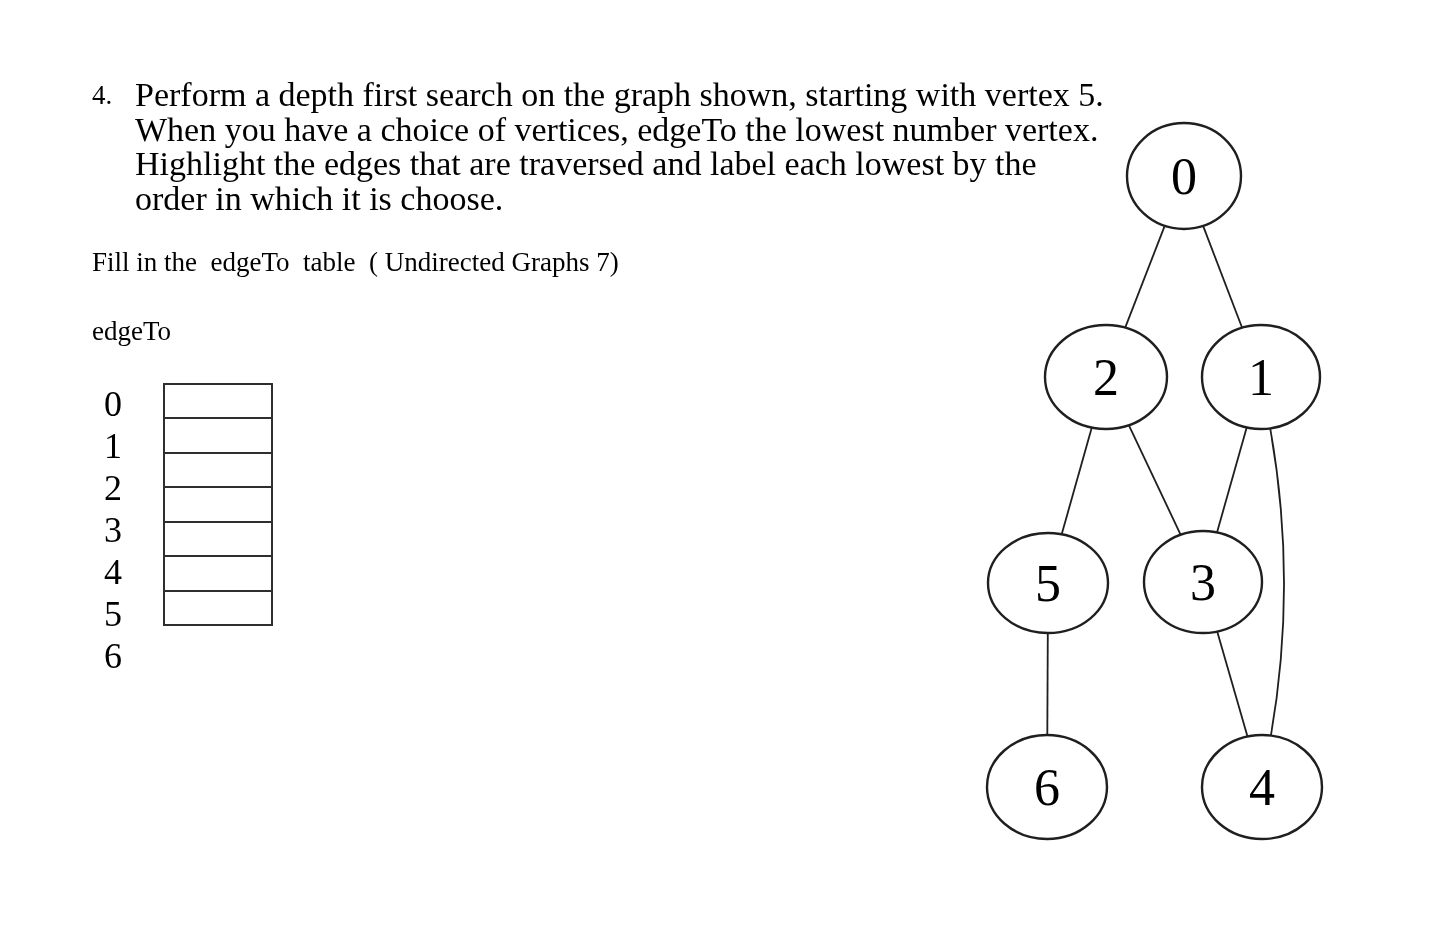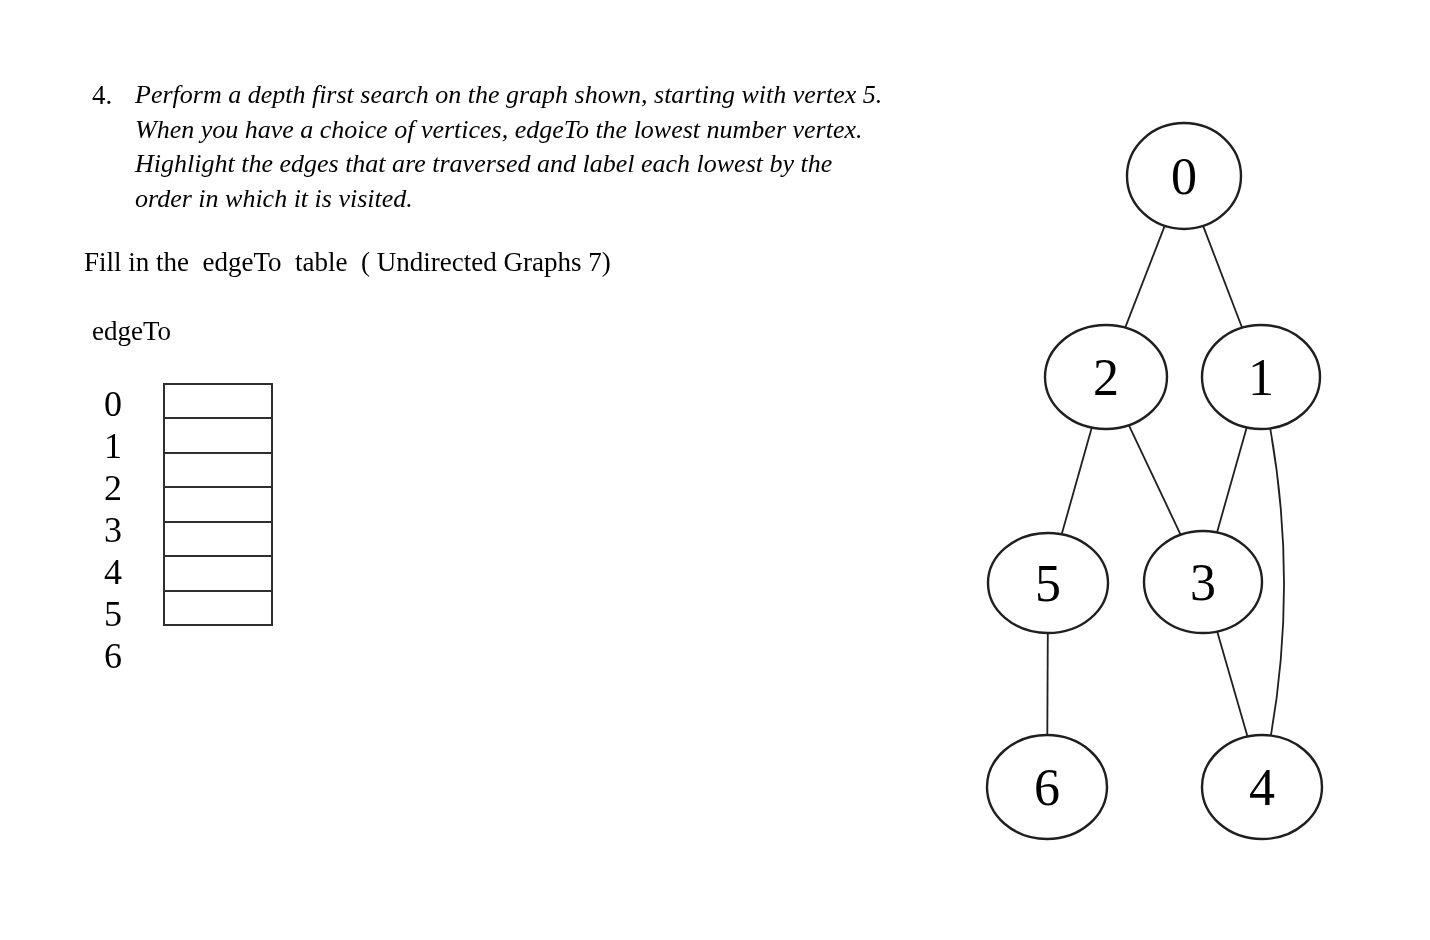--- a/index.html
+++ b/index.html
@@ -8,25 +8,25 @@
     background: #ffffff;
     font-family: "Liberation Serif", serif;
     color: #000000;
     overflow: hidden;
   }
   .page { position: relative; width: 1430px; height: 940px; background: #ffffff; }
 
   
   .question { position: absolute; left: 92px; top: 78px; display: flex; }
   .qnum { width: 43px; font-size: 27px; line-height: 34.6px; }
-  .qlines { font-size: 26px; line-height: 34.6px; font-style: italic; }
+  .qlines { font-size: 34px; line-height: 34.6px; }
   .qline { white-space: pre; }
 
   .fill-line {
-    position: absolute; left: 84px; top: 245px;
+    position: absolute; left: 92px; top: 245px;
     font-size: 27px; line-height: 34.6px; white-space: pre;
   }
   .edgeto-title {
     position: absolute; left: 92px; top: 314px;
     font-size: 27px; line-height: 34.6px;
   }
 
   
   .row-labels {
     position: absolute; left: 96px; top: 383px;
@@ -62,21 +62,21 @@
 <body>
 
 <div class="page">
 
   <div class="question">
     <div class="qnum">4.</div>
     <div class="qlines">
       <div class="qline">Perform a depth first search on the graph shown, starting with vertex 5.</div>
       <div class="qline">When you have a choice of vertices, edgeTo the lowest number vertex.</div>
       <div class="qline">Highlight the edges that are traversed and label each lowest by the</div>
-      <div class="qline">order in which it is visited.</div>
+      <div class="qline">order in which it is choose.</div>
     </div>
   </div>
 
   <div class="fill-line">Fill in the  edgeTo  table  ( Undirected Graphs 7)</div>
 
   <div class="edgeto-title">edgeTo</div>
 
   <div class="row-labels" id="row-labels">
       <div class="rl">0</div>
       <div class="rl">1</div>

